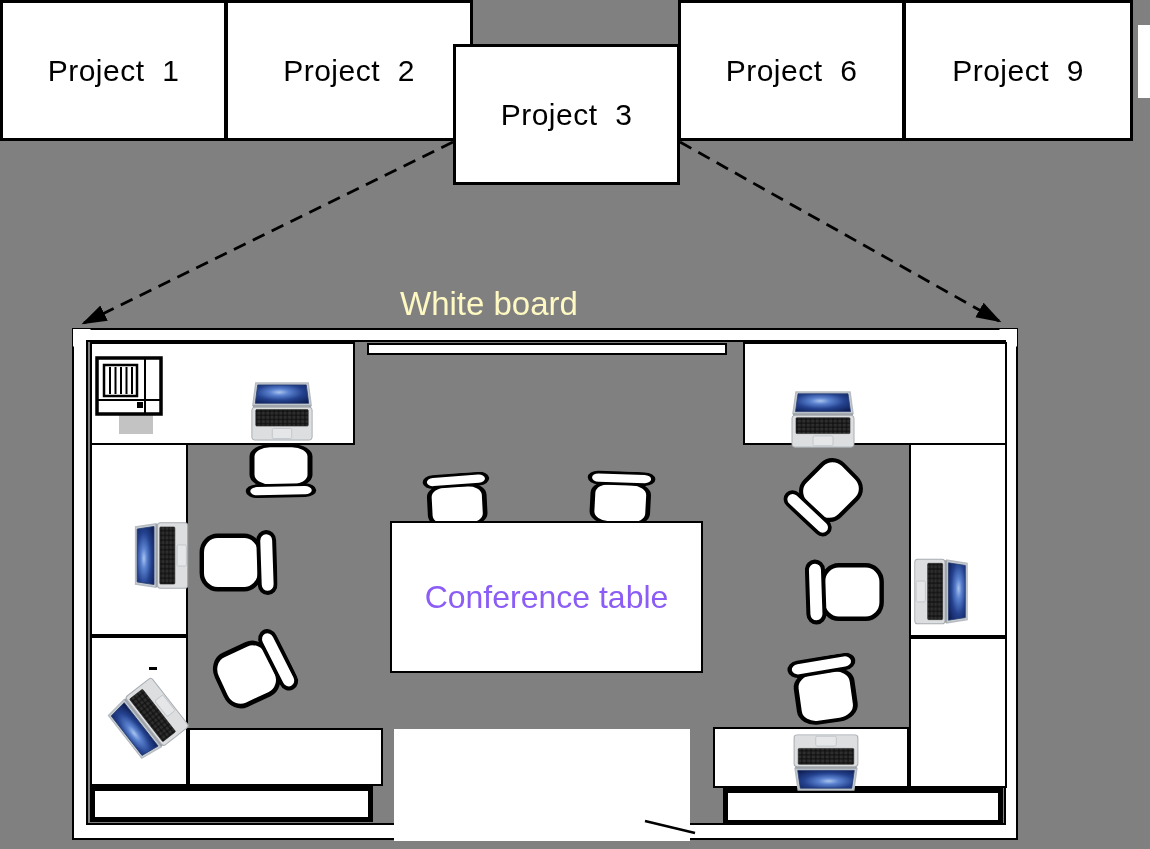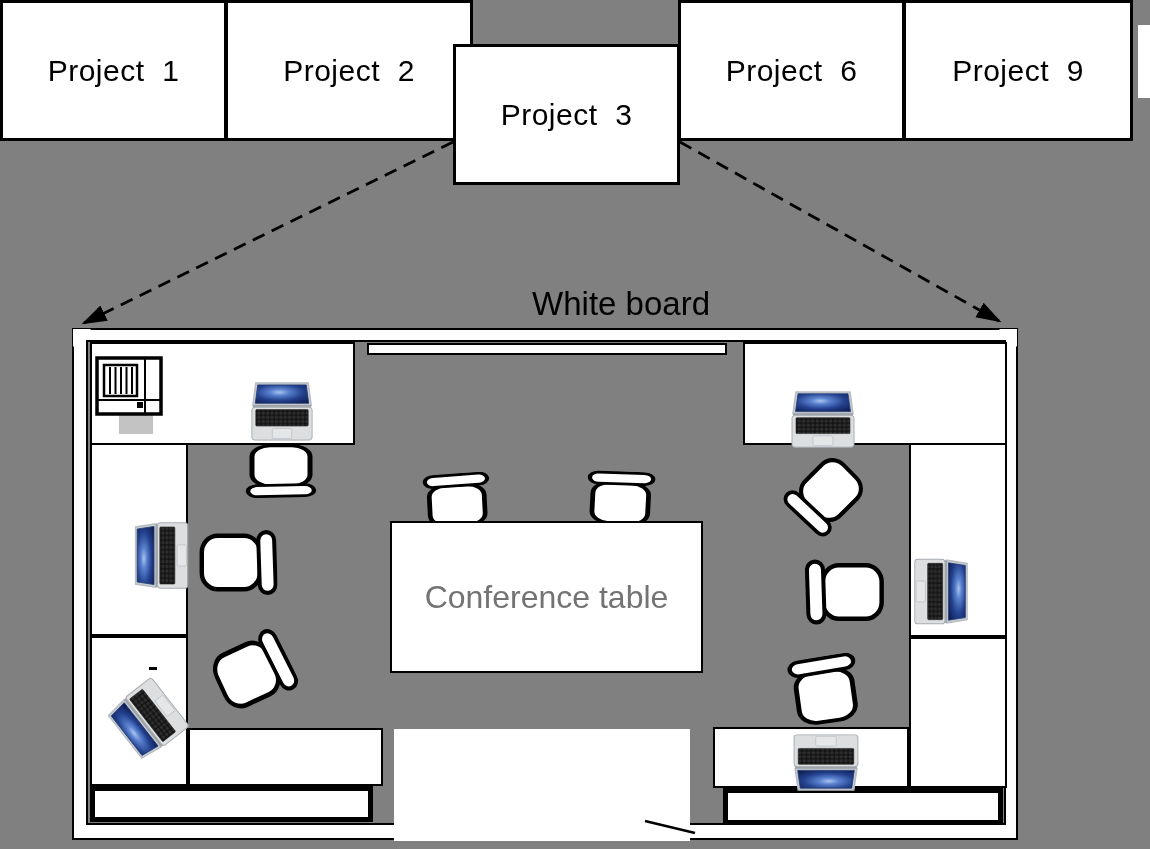--- a/index.html
+++ b/index.html
@@ -6,33 +6,33 @@
   body{font-family:"Liberation Sans",sans-serif;background:#808080;}
   #stage{position:relative;width:1150px;height:849px;background:#808080;overflow:hidden;}
 
   
   .pbox{position:absolute;top:0;height:141px;background:#ffffff;border:3px solid #000;
         box-sizing:border-box;display:flex;align-items:center;justify-content:center;z-index:10;}
   .pbox span{font-size:30px;color:#000000;white-space:pre;letter-spacing:0.5px;}
   #side-tab{position:absolute;background:#ffffff;z-index:10;}
 
   
-  #wb-label{position:absolute;left:400px;top:285px;width:310px;text-align:right;
-            font-size:33px;color:#000000;z-index:12;}
+  #wb-label{position:absolute;left:400px;top:285px;width:310px;text-align:left;
+            font-size:33px;color:#fef9c3;z-index:12;}
 
   
   .room-outer{position:absolute;background:#ffffff;border:2.5px solid #000;box-sizing:border-box;z-index:1;}
   .room-floor{position:absolute;background:#808080;border:2px solid #000;box-sizing:border-box;z-index:2;}
 
   .desk{position:absolute;background:#ffffff;border:2.5px solid #000;box-sizing:border-box;z-index:5;}
   .thick{position:absolute;background:#ffffff;border:5px solid #000;box-sizing:border-box;z-index:5;}
   .wb-strip{position:absolute;background:#ffffff;border:2px solid #000;box-sizing:border-box;z-index:5;}
   .conf{position:absolute;background:#ffffff;border:2.5px solid #000;box-sizing:border-box;z-index:5;
         display:flex;align-items:center;justify-content:center;}
-  .conf span{font-size:32px;color:#737373;white-space:nowrap;}
+  .conf span{font-size:32px;color:#8b5cf6;white-space:nowrap;}
   .door{position:absolute;background:#ffffff;z-index:3;}
   .furn{position:absolute;z-index:4;}
   .furn.top{z-index:6;}
   .furn svg{display:block;width:100%;height:100%;}
   #overlay{position:absolute;left:0;top:0;z-index:40;pointer-events:none;}
 </style>
 </head>
 <body>
 
 <svg width="0" height="0" style="position:absolute" aria-hidden="true">

